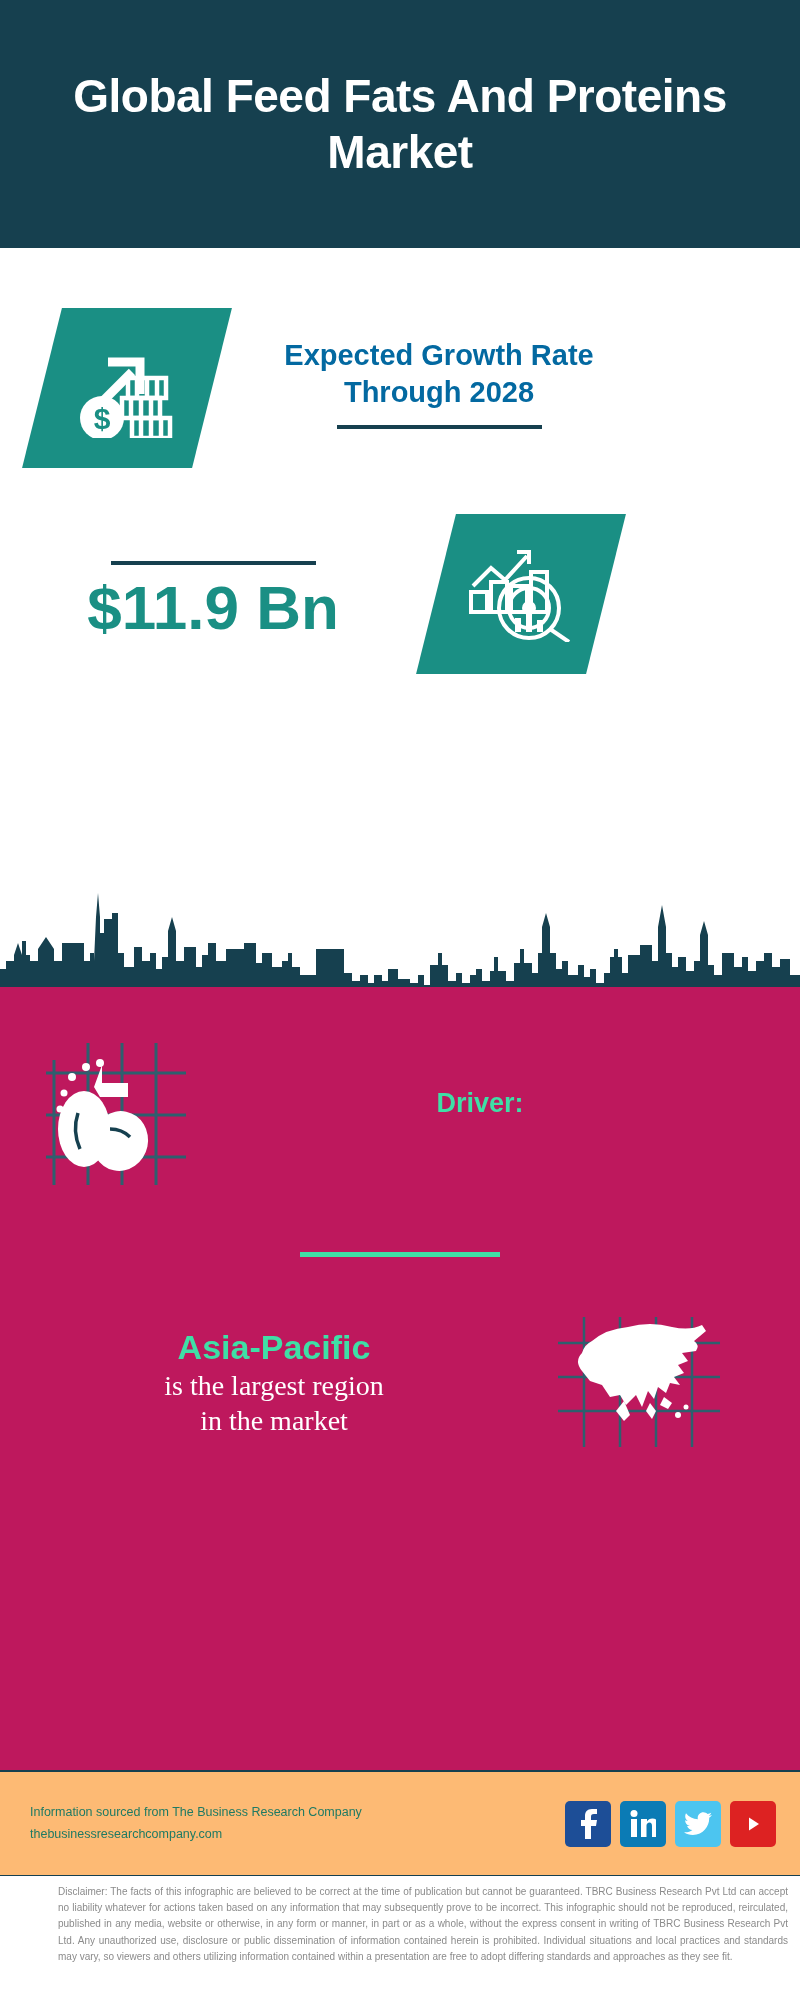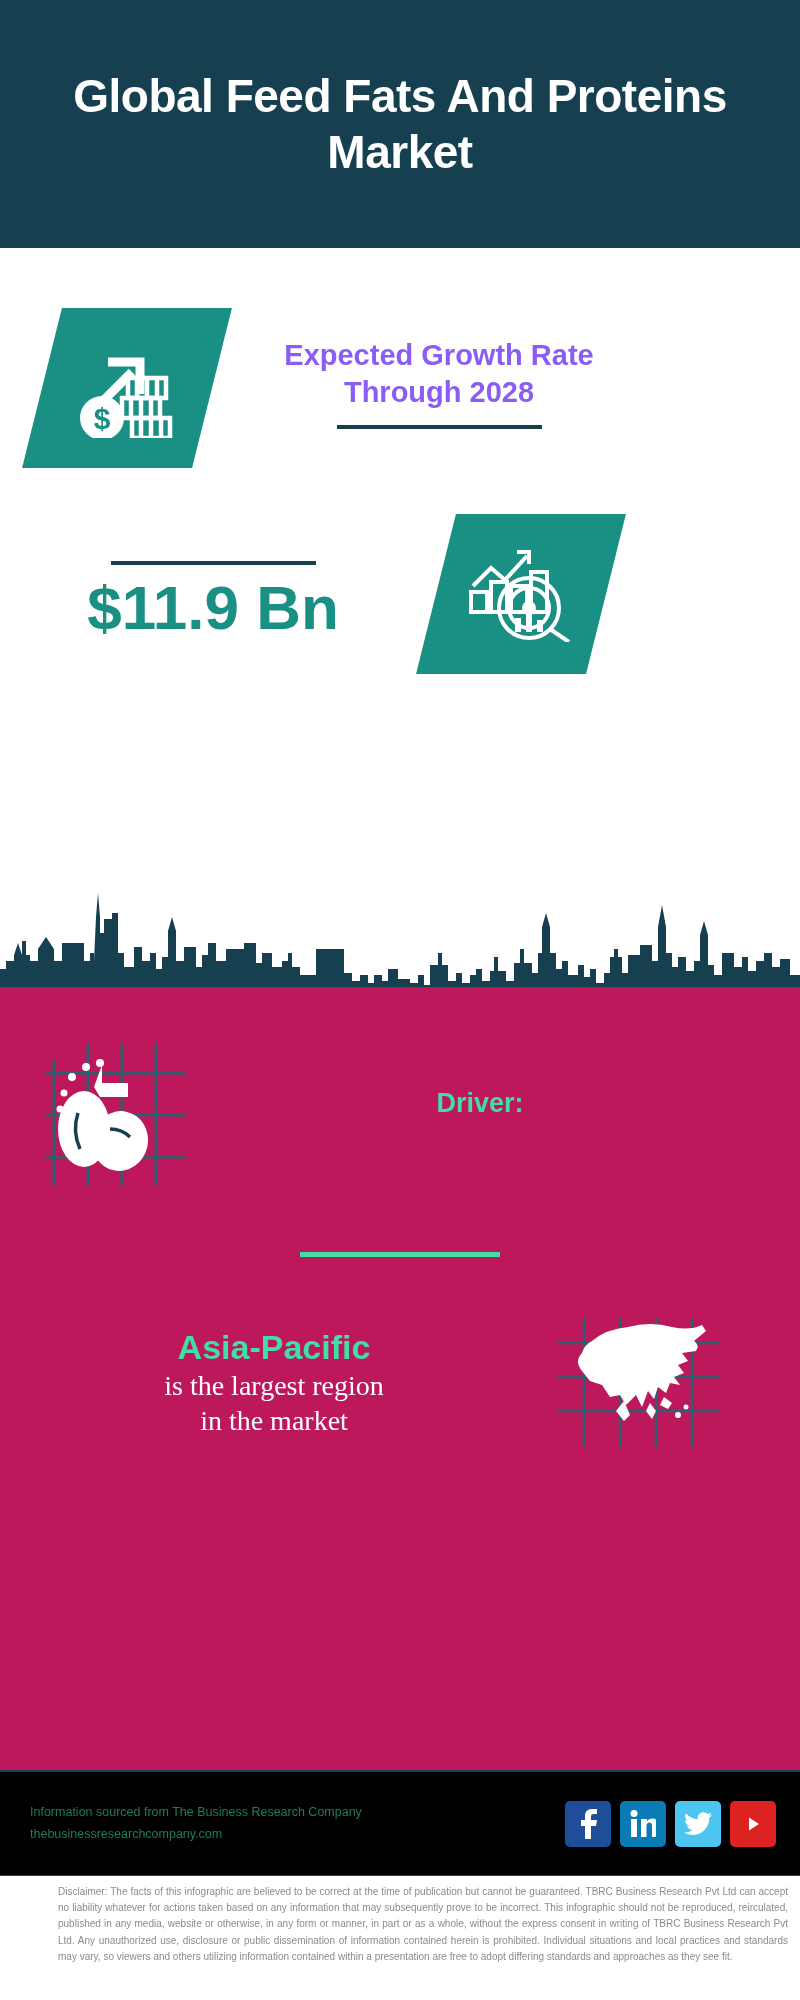--- a/index.html
+++ b/index.html
@@ -37,21 +37,21 @@
     background:#1a8f84;
     width:170px; height:160px;
     transform:skewX(-14deg);
     display:flex; align-items:center; justify-content:center;
     flex:none;
   }
   .parallelogram .icon-wrap { transform:skewX(14deg); display:block; }
 
   .stat-text { text-align:center; }
   .stat-label {
-    color:#8b5cf6;
+    color:#0369a1;
     font-size:29px; font-weight:bold; line-height:1.26;
   }
   .stat-divider {
     width:205px; height:4px; background:#16404f;
     margin:14px auto 10px auto;
   }
   .stat-value {
     color:#1a8f84;
     font-size:62px; font-weight:bold; line-height:1.05;
   }
@@ -102,21 +102,21 @@
     display:flex; align-items:center;
     padding:54px 11px 0 0;
   }
   .region-text { width:520px; text-align:center; margin-left:14px; }
   .region-name { color:#3fdfa6; font-size:34px; font-weight:bold; line-height:1.2; }
   .region-sub { color:#ffffff; font-size:28px; line-height:1.28;font-family:Liberation Serif, serif; }
   .region-map { width:170px; flex:none; margin-left:20px; }
 
   
   .footer {
-    background:#000000;
+    background:#fdba74;
     height:106px;
     display:flex; align-items:center;
     padding:0 24px 0 30px;
     border-top:2px solid #16404f;
     border-bottom:1px solid #16404f;
   }
   .source-text { color:#1f7a63; font-size:12.5px; line-height:1.75; flex:1; }
   .socials { display:flex; gap:9px; align-items:center; }
   .social { width:46px; height:46px; border-radius:5px;
             display:flex; align-items:center; justify-content:center; }

